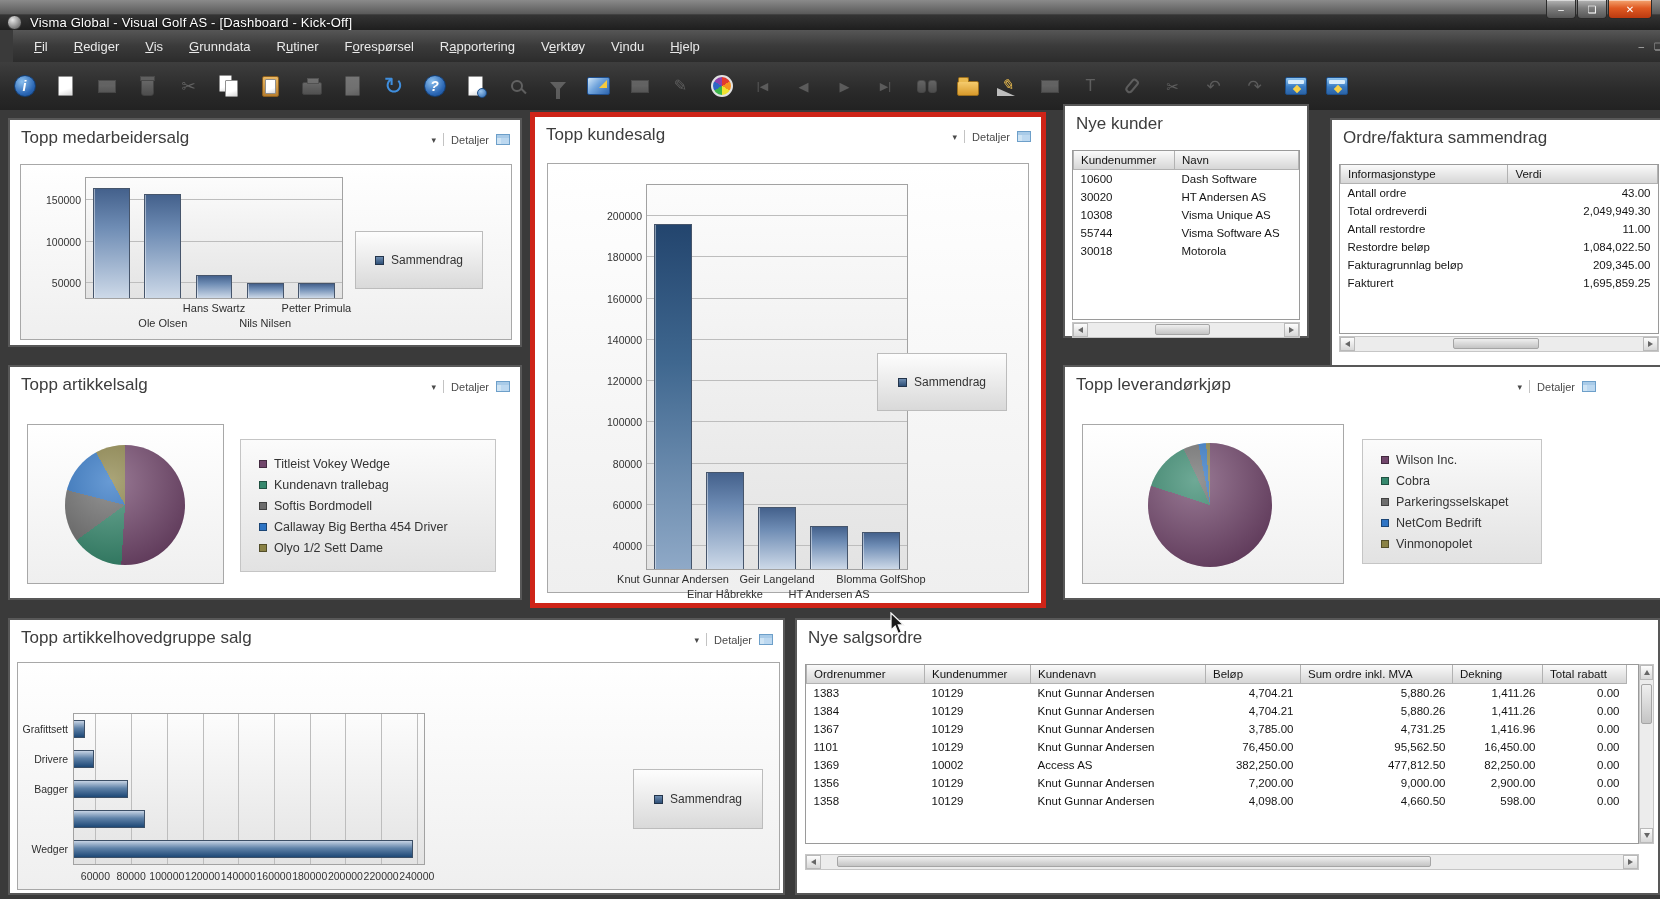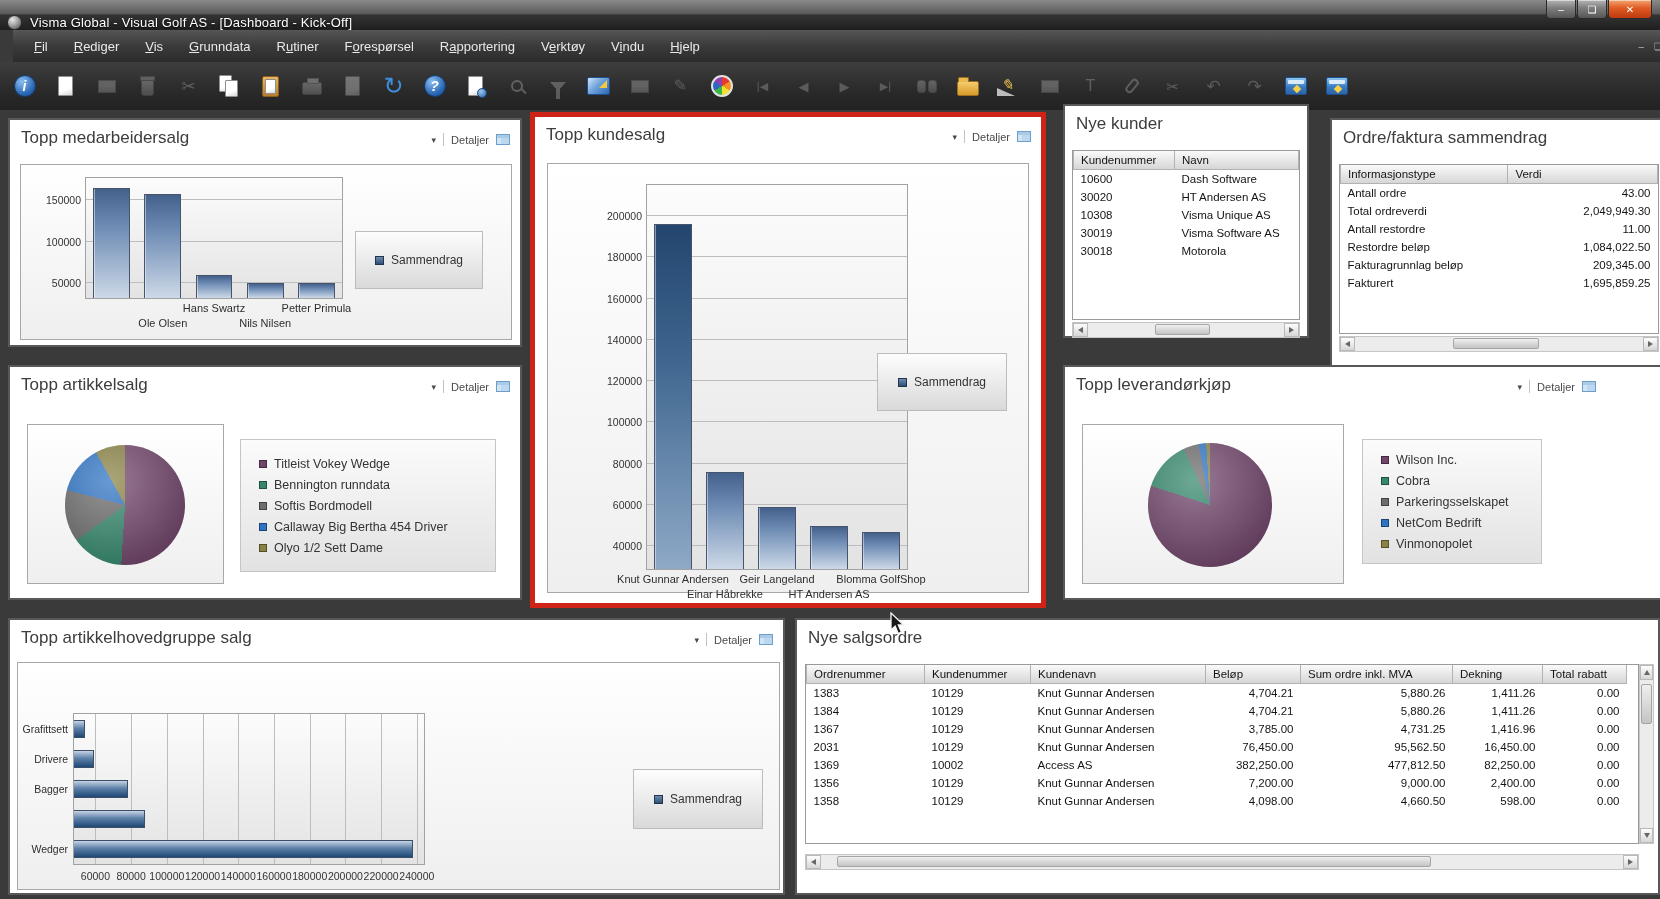--- a/index.html
+++ b/index.html
@@ -375,21 +375,21 @@
             </tr>
             <tr>
               <td data-al="l">30020</td>
               <td data-al="l">HT Andersen AS</td>
             </tr>
             <tr>
               <td data-al="l">10308</td>
               <td data-al="l">Visma Unique AS</td>
             </tr>
             <tr>
-              <td data-al="l">30019</td>
+              <td data-al="l">55744</td>
               <td data-al="l">Visma Software AS</td>
             </tr>
             <tr>
               <td data-al="l">30018</td>
               <td data-al="l">Motorola</td>
             </tr>
           </tbody>
         </table>
       </div>
     <div class="hscroll" style="left:7px;top:216px;width:228px">
@@ -471,21 +471,21 @@
     <div class="chart-frame" style="left:17px;top:57px;width:197px;height:160px">
       <div class="pie" style="left: 37px; top: 20px; width: 120px; height: 120px; background: conic-gradient(rgb(113, 70, 107) 0deg, rgb(113, 70, 107) 183.6deg, rgb(54, 136, 109) 183.6deg, rgb(54, 136, 109) 234deg, rgb(109, 109, 109) 234deg, rgb(109, 109, 109) 284.4deg, rgb(46, 116, 196) 284.4deg, rgb(46, 116, 196) 331.2deg, rgb(138, 130, 69) 331.2deg, rgb(138, 130, 69) 360deg);"></div>
     </div>
     <div class="legend-list" style="left:230px;top:72px;width:256px;height:133px">
         <div class="lg-item">
           <span class="lg-sw" style="background: rgb(113, 70, 107);"></span>
           <span>Titleist Vokey Wedge</span>
         </div>
         <div class="lg-item">
           <span class="lg-sw" style="background: rgb(54, 136, 109);"></span>
-          <span>Bennington runndata</span>
+          <span>Kundenavn trallebag</span>
         </div>
         <div class="lg-item">
           <span class="lg-sw" style="background: rgb(109, 109, 109);"></span>
           <span>Softis Bordmodell</span>
         </div>
         <div class="lg-item">
           <span class="lg-sw" style="background: rgb(46, 116, 196);"></span>
           <span>Callaway Big Bertha 454 Driver</span>
         </div>
         <div class="lg-item">
@@ -623,21 +623,21 @@
             <tr>
               <td data-al="l">1367</td>
               <td data-al="l">10129</td>
               <td data-al="l">Knut Gunnar Andersen</td>
               <td data-al="r">3,785.00</td>
               <td data-al="r">4,731.25</td>
               <td data-al="r">1,416.96</td>
               <td data-al="r">0.00</td>
             </tr>
             <tr>
-              <td data-al="l">2031</td>
+              <td data-al="l">1101</td>
               <td data-al="l">10129</td>
               <td data-al="l">Knut Gunnar Andersen</td>
               <td data-al="r">76,450.00</td>
               <td data-al="r">95,562.50</td>
               <td data-al="r">16,450.00</td>
               <td data-al="r">0.00</td>
             </tr>
             <tr>
               <td data-al="l">1369</td>
               <td data-al="l">10002</td>
@@ -646,21 +646,21 @@
               <td data-al="r">477,812.50</td>
               <td data-al="r">82,250.00</td>
               <td data-al="r">0.00</td>
             </tr>
             <tr>
               <td data-al="l">1356</td>
               <td data-al="l">10129</td>
               <td data-al="l">Knut Gunnar Andersen</td>
               <td data-al="r">7,200.00</td>
               <td data-al="r">9,000.00</td>
-              <td data-al="r">2,400.00</td>
+              <td data-al="r">2,900.00</td>
               <td data-al="r">0.00</td>
             </tr>
             <tr>
               <td data-al="l">1358</td>
               <td data-al="l">10129</td>
               <td data-al="l">Knut Gunnar Andersen</td>
               <td data-al="r">4,098.00</td>
               <td data-al="r">4,660.50</td>
               <td data-al="r">598.00</td>
               <td data-al="r">0.00</td>

